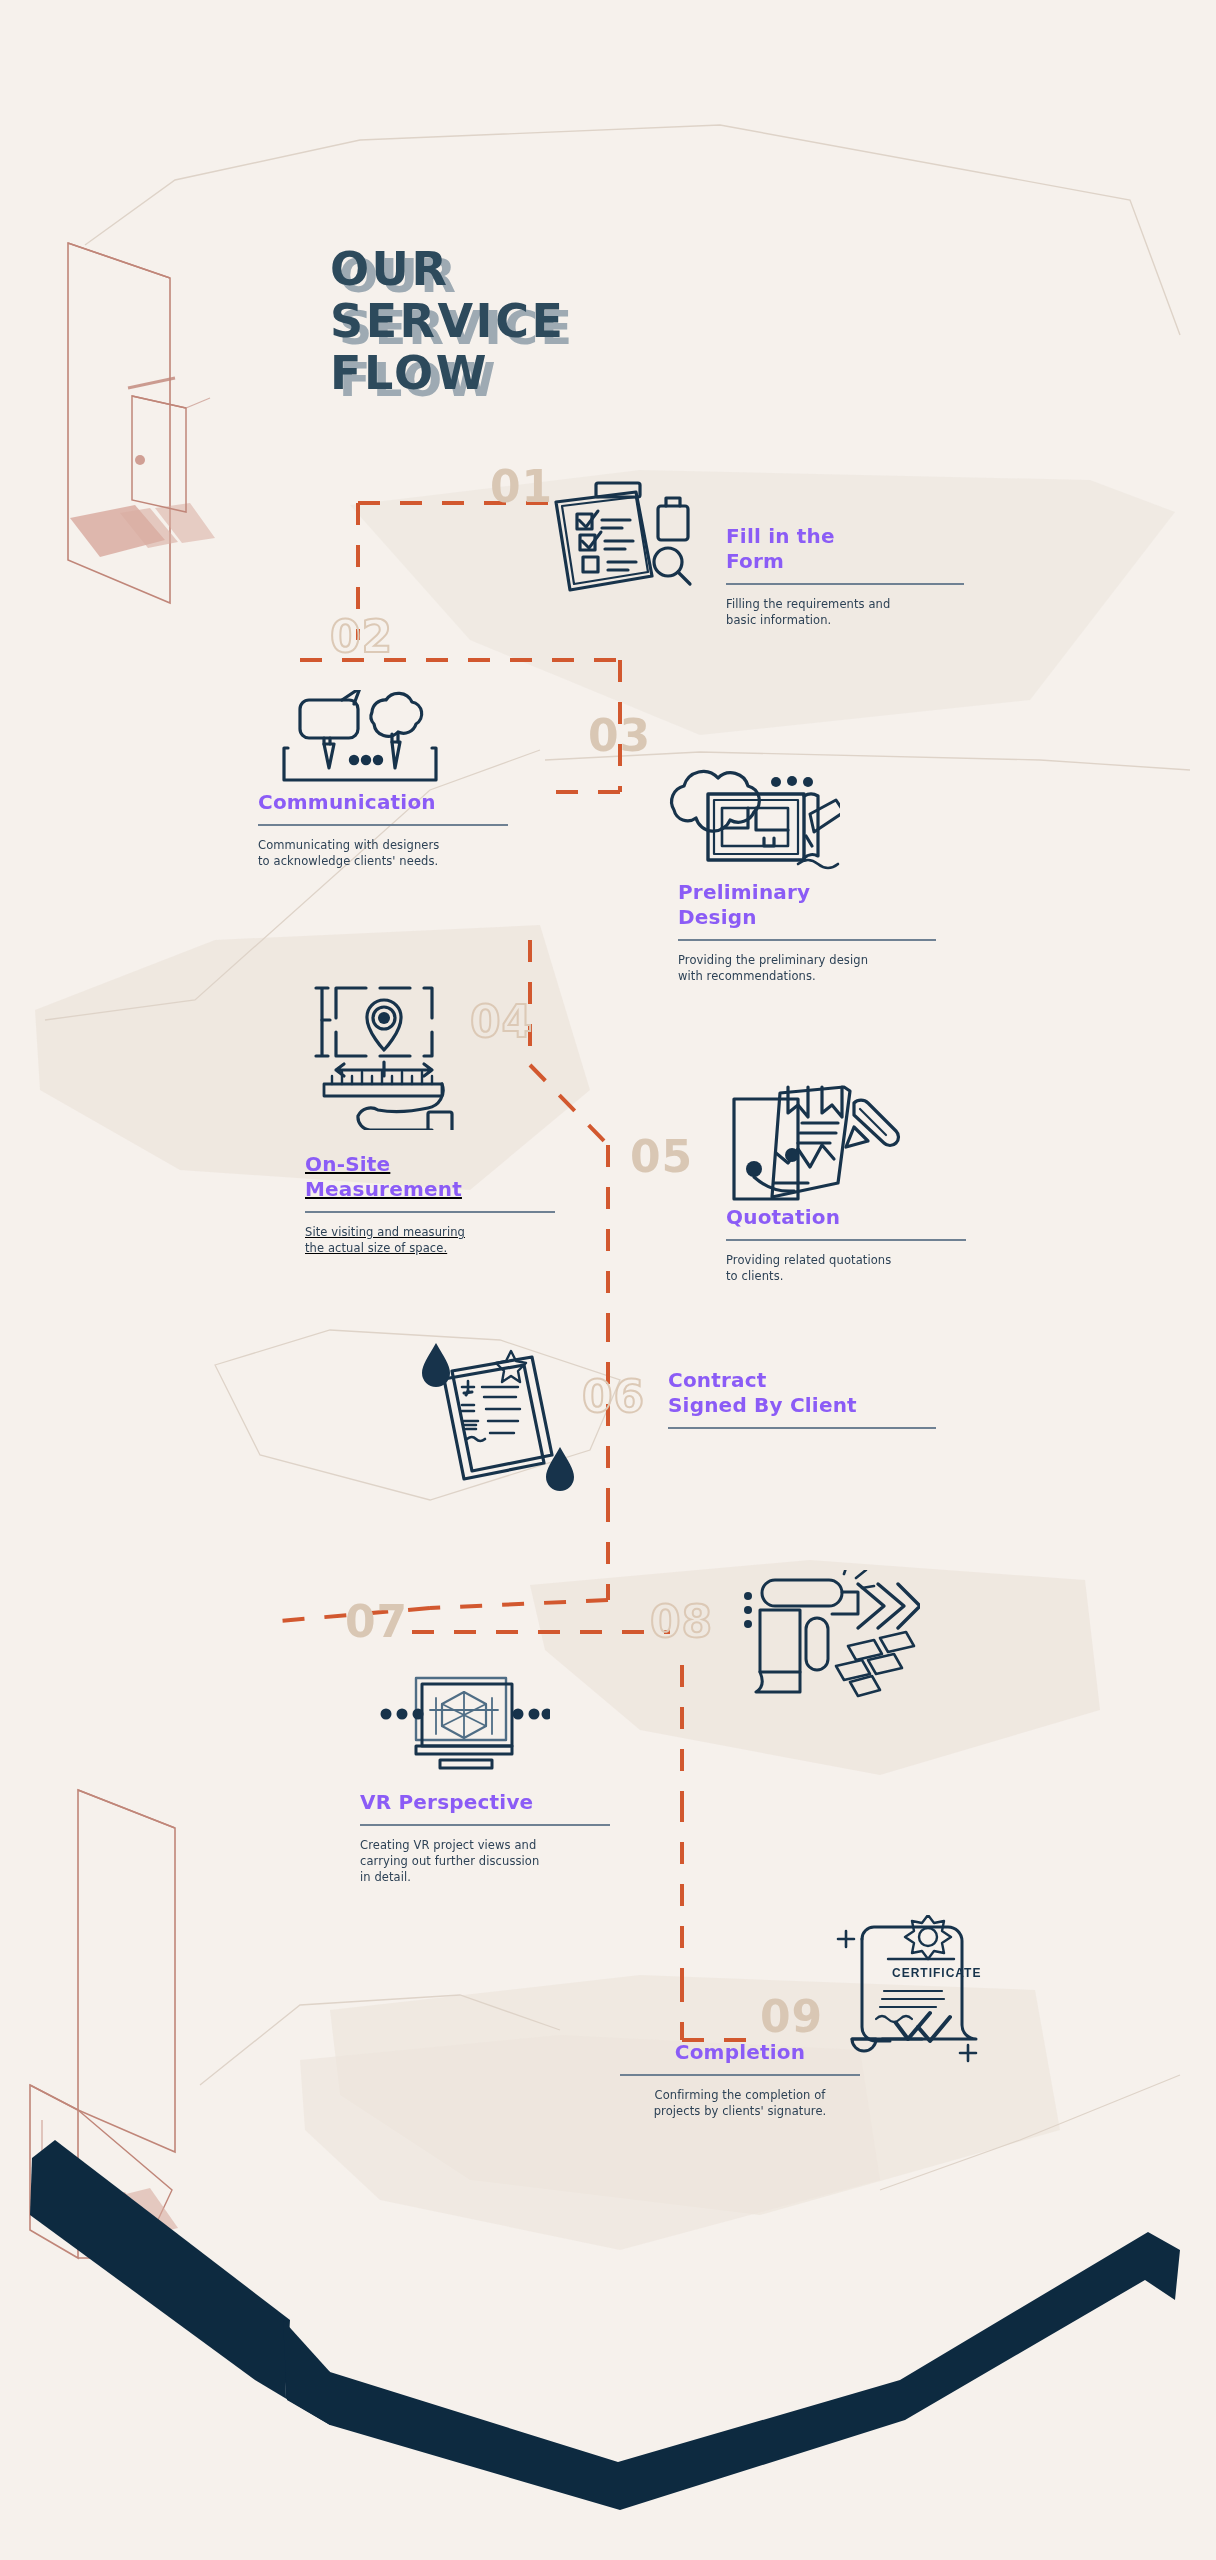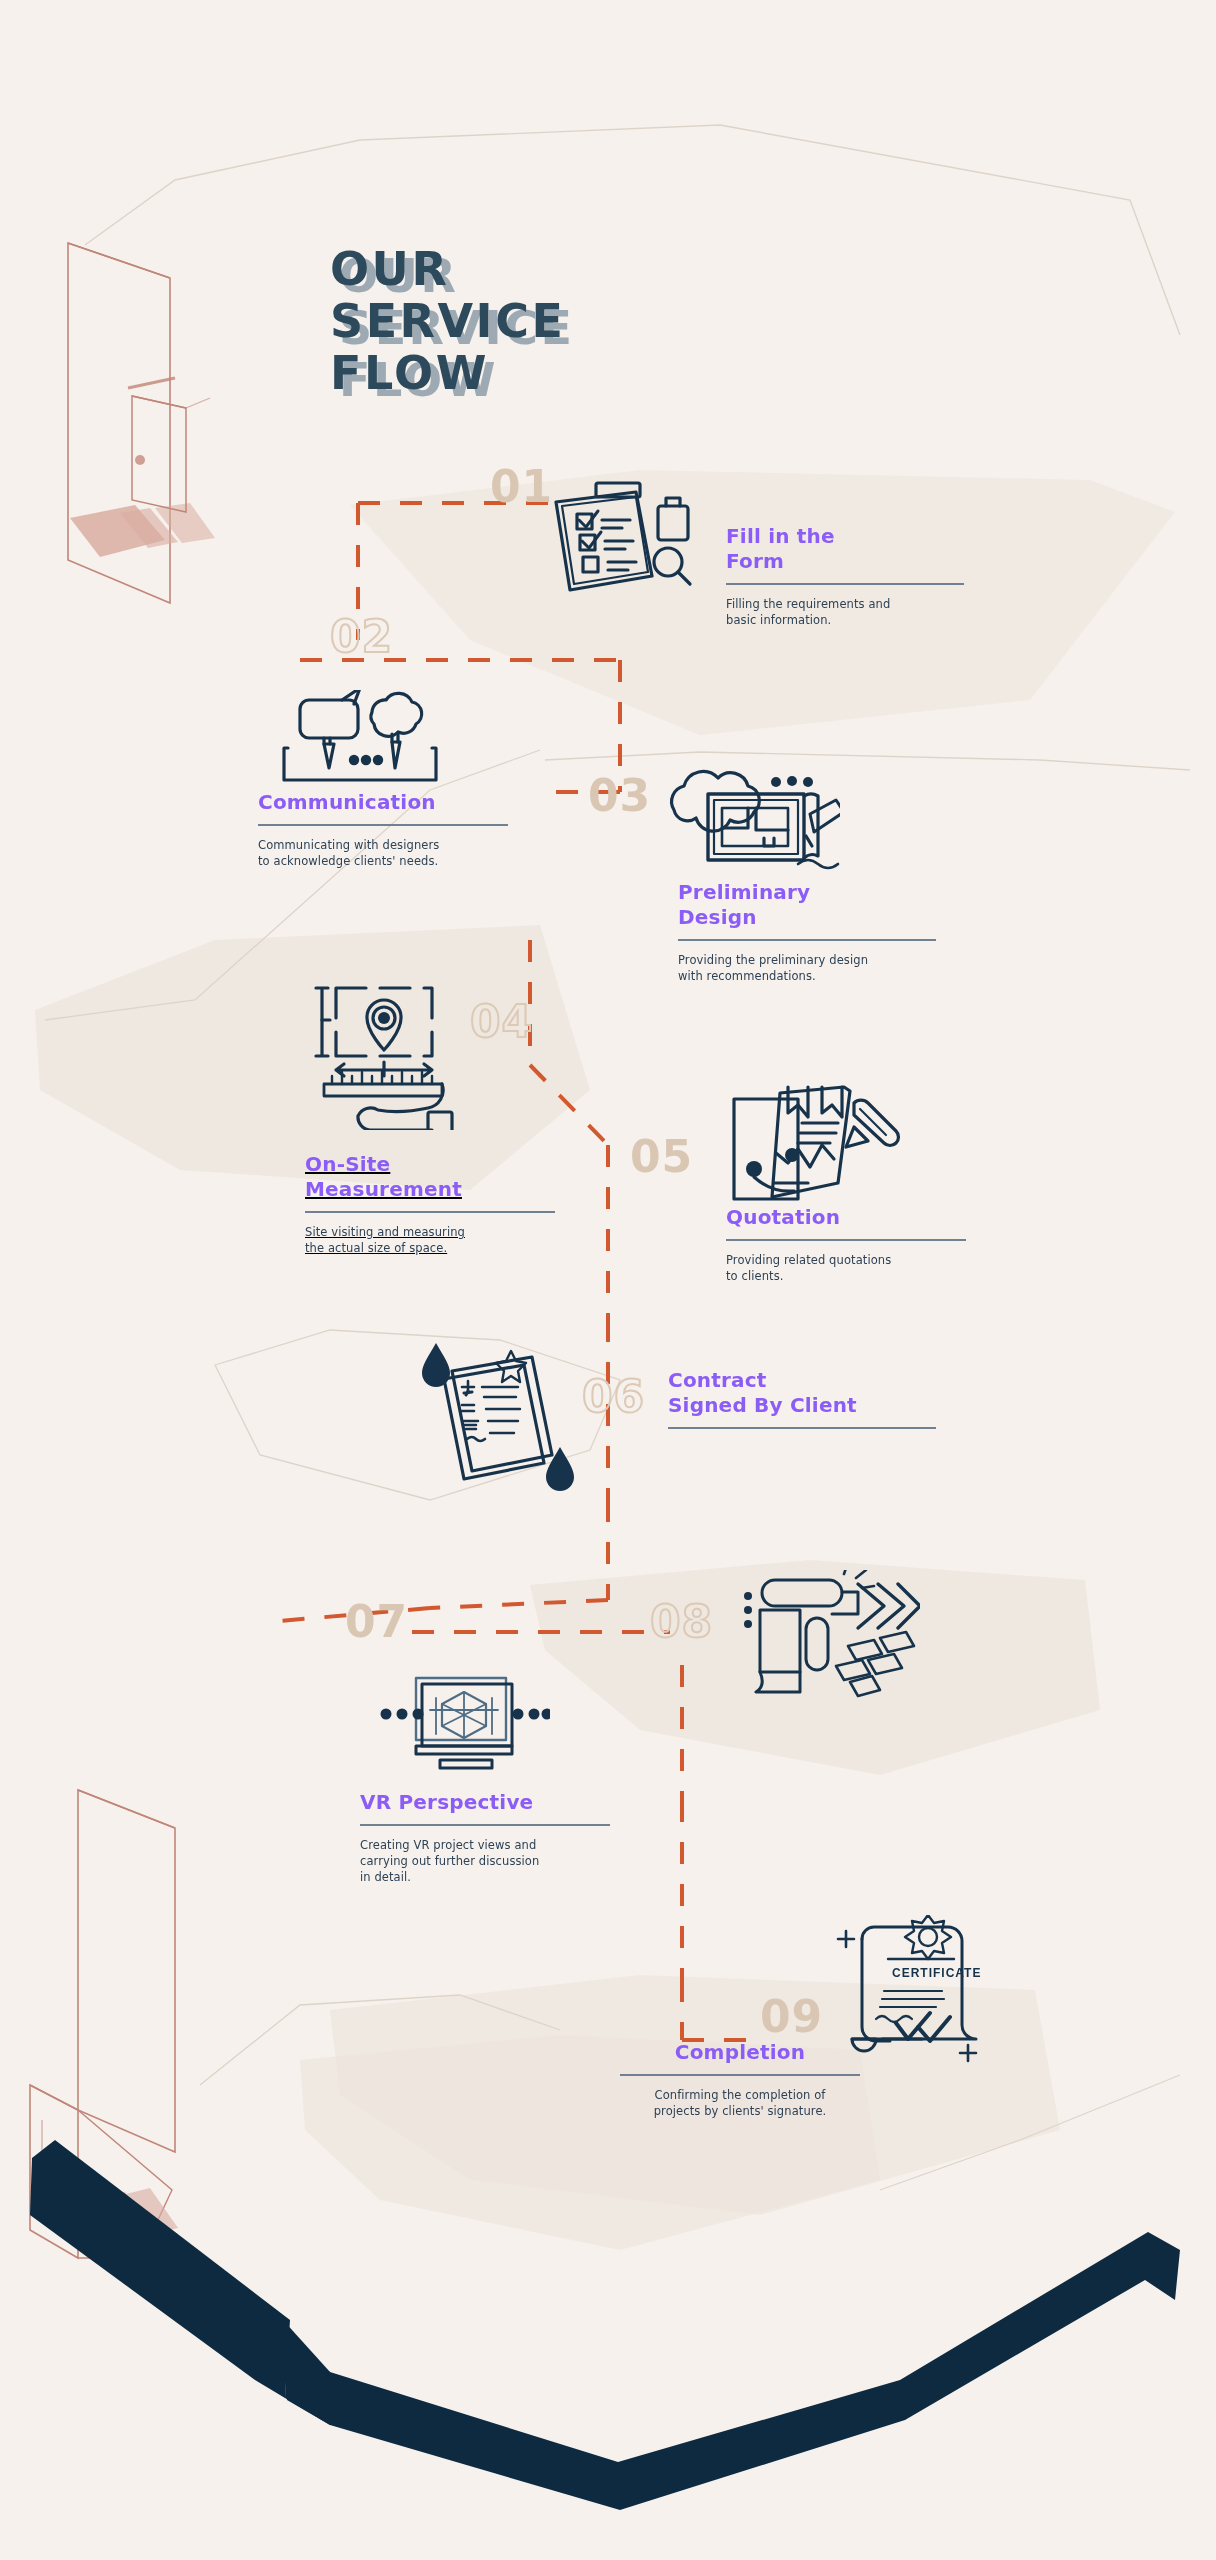--- a/index.html
+++ b/index.html
@@ -162,21 +162,21 @@
       <span class="fore">SERVICE</span>
     </div>
     <div class="title-line">
       <span class="shadow">FLOW</span>
       <span class="fore">FLOW</span>
     </div>
   </div>
 
   <div class="num filled" style="left:490px;top:465px;">01</div>
   <div class="num outline" style="left:330px;top:615px;">02</div>
-  <div class="num filled" style="left:588px;top:774px;">03</div>
+  <div class="num filled" style="left:588px;top:714px;">03</div>
   <div class="num outline" style="left:470px;top:1000px;">04</div>
   <div class="num filled" style="left:630px;top:1135px;">05</div>
   <div class="num outline" style="left:582px;top:1375px;">06</div>
   <div class="num filled" style="left:345px;top:1600px;">07</div>
   <div class="num outline" style="left:650px;top:1600px;">08</div>
   <div class="num filled" style="left:760px;top:1995px;">09</div>
 
   <div class="abs icon" style="left:540px;top:480px;">
     <svg width="180" height="120" viewBox="0 0 180 120" fill="none" stroke="#17334b" stroke-width="3.2" stroke-linejoin="round" stroke-linecap="round">
       <path d="M16 22 L96 12 L112 96 L30 110 Z"></path>

